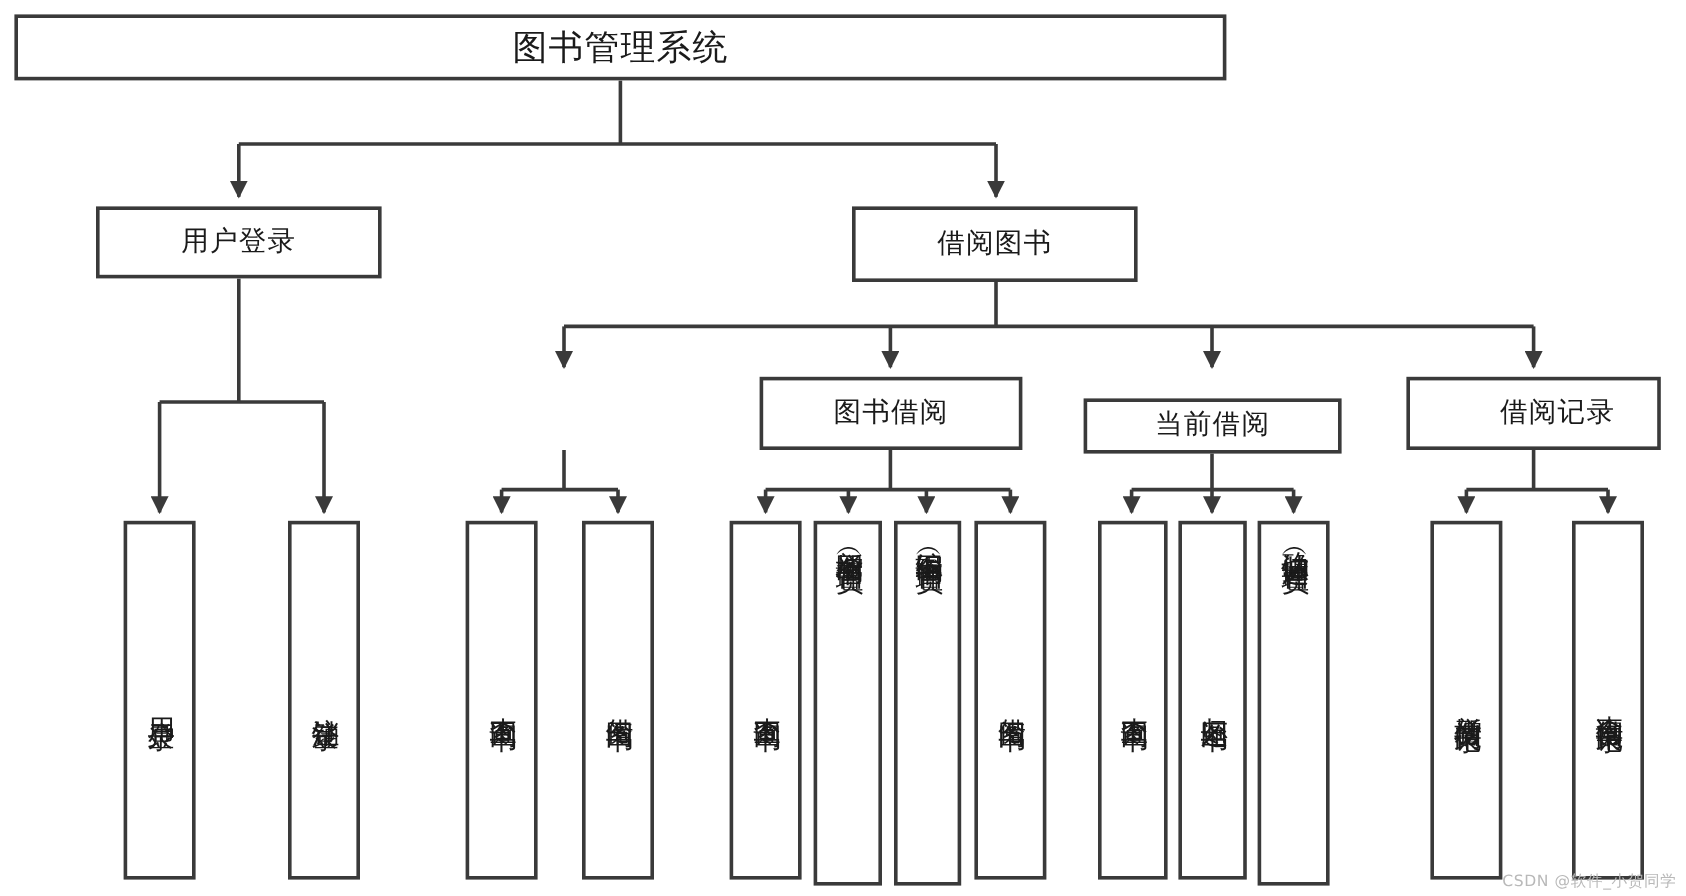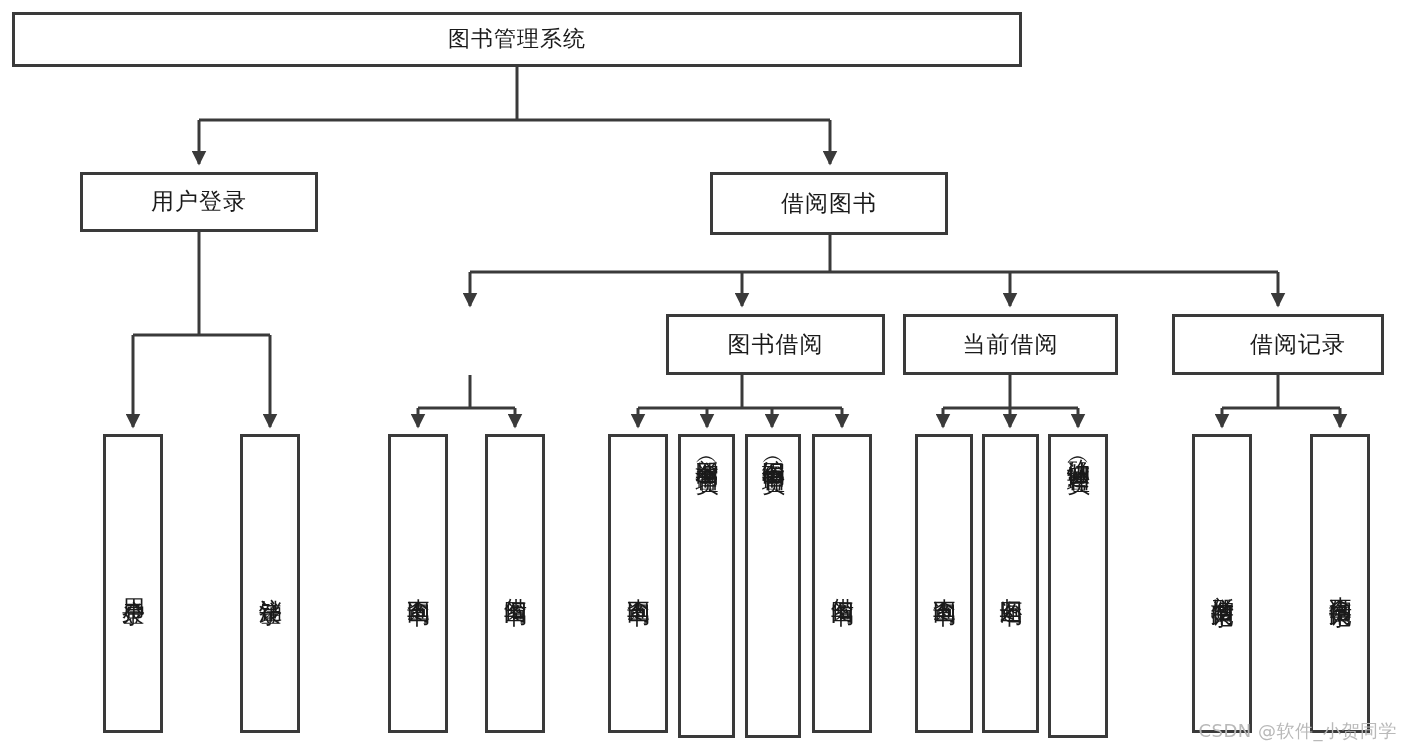--- a/index.html
+++ b/index.html
@@ -35,21 +35,21 @@
     justify-content: center;
     color: #1a1a1a;
     z-index: 2;
   }
   .node.horiz {
     font-size: 23px;
     letter-spacing: 1px;
     line-height: 1.2;
   }
   .node.root {
-    font-size: 22px;
+    font-size: 29px;
   }
   .node.vert {
     align-items: flex-start;
     justify-content: center;
     padding-top: 4px;
   }
   .vlabel {
     writing-mode: vertical-rl;
     text-orientation: upright;
     font-size: 23px;
@@ -59,21 +59,21 @@
     text-align: left;
   }
   .node.vert.centerv {
     align-items: center;
     padding-top: 0;
   }
   .watermark {
     position: absolute;
     right: 8px;
     bottom: 4px;
-    font-size: 18px;
+    font-size: 13px;
     color: #b9b9b9;
     letter-spacing: 0.5px;
     z-index: 3;
     white-space: nowrap;
   }
 </style>
 </head>
 <body>
 
 <div id="canvas">
@@ -129,22 +129,22 @@
       <path d="M 1222 408 L 1222 427" marker-end="url(#arrow)"></path>
       <path d="M 1340 408 L 1340 427" marker-end="url(#arrow)"></path>
     </g>
   </svg>
 
   <div class="node horiz root" style="left:12px; top:12px; width:1010px; height:55px;">图书管理系统</div>
 
   <div class="node horiz" style="left:80px; top:172px; width:238px; height:60px;">用户登录</div>
   <div class="node horiz" style="left:710px; top:172px; width:238px; height:63px;">借阅图书</div>
 
-  <div class="node horiz" style="left:633px; top:314px; width:219px; height:61px;margin-left:33px;">图书借阅</div>
-  <div class="node horiz" style="left:903px; top:314px; width:215px; height:61px;">当前借阅</div>
+  <div class="node horiz" style="left:633px; top:314px; width:219px; height:61px;">图书借阅</div>
+  <div class="node horiz" style="left:903px; top:332px; width:215px; height:46px;">当前借阅</div>
   <div class="node horiz" style="left:1172px; top:314px; width:212px; height:61px;padding-left:40px;">借阅记录</div>
 
   <div class="node vert centerv" style="left:103px; top:434px; width:60px; height:299px;">
     <span class="vlabel">用户登录</span>
   </div>
   <div class="node vert centerv" style="left:240px; top:434px; width:60px; height:299px;">
     <span class="vlabel">注销登录</span>
   </div>
 
   <div class="node vert centerv" style="left:388px; top:434px; width:60px; height:299px;">

